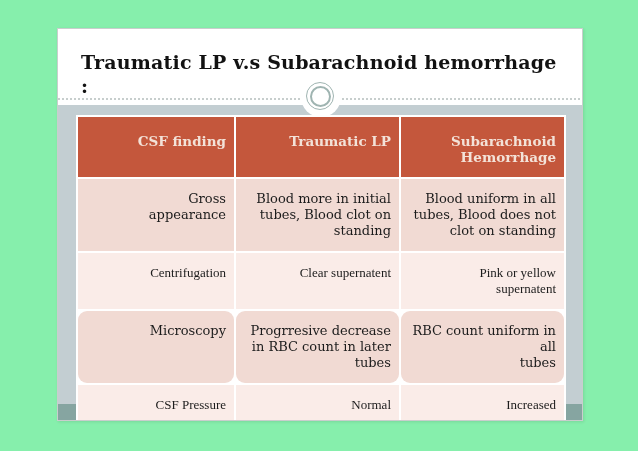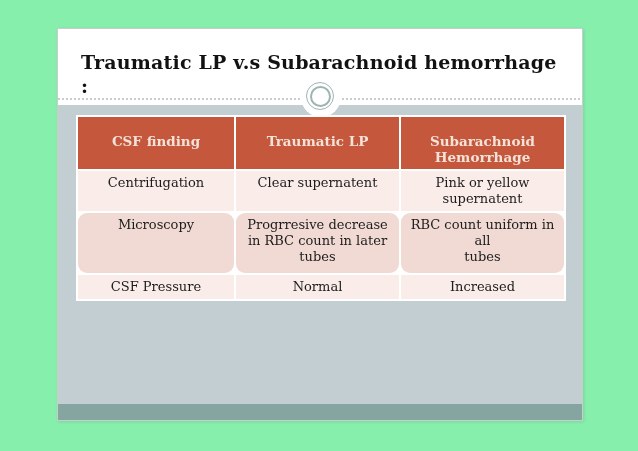--- a/index.html
+++ b/index.html
@@ -106,37 +106,37 @@
     border-collapse: separate;
     border-spacing: 2px;
     background: #ffffff;
     table-layout: fixed;
     z-index: 2;
     font-size: 13px;
     color: #1c1c1c;
   }
   .csf-table td, .csf-table th {
     vertical-align: top;
-    text-align: center;
+    text-align: right;
     white-space: pre-line;
     line-height: 16px;
-    padding: 4px 8px;
+    padding: 12px 8px;
     box-sizing: border-box;
     overflow: hidden;
   }
   .csf-table th {
     background: #c4573c;
     color: #f3e2d8;
     font-weight: bold;
     font-size: 13.5px;
     padding-top: 16px;
     height: 50px;
   }
   .csf-table tr.row-odd td { background: #f1dad3; }
-  .csf-table tr.row-even td { background: #faece8; }
+  .csf-table tr.row-even td { background: #faece8; font-family: Liberation Serif, serif; }
   .row-h1 td { height: 66px; }
   .row-h2 td { height: 40px; }
   .row-h3 td { height: 60px; border-radius: 9px; }
   .row-h4 td { height: 23px; }
   .row-h5 td { height: 35px; }
 </style>
 </head>
 <body>
 
 <div class="page">
@@ -159,20 +159,30 @@
         <col style="width:163px">
         <col style="width:163px">
       </colgroup>
       <tbody>
           <tr>
         <th>CSF finding</th>
         <th>Traumatic LP</th>
         <th>Subarachnoid
 Hemorrhage</th>
       </tr>
+      <tr class="row-odd row-h1">
+        <td>Gross
+appearance</td>
+        <td>Blood more in initial
+tubes, Blood clot on
+standing</td>
+        <td>Blood uniform in all
+tubes, Blood does not
+clot on standing</td>
+      </tr>
       <tr class="row-even row-h2">
         <td>Centrifugation</td>
         <td>Clear supernatent</td>
         <td>Pink or yellow
 supernatent</td>
       </tr>
       <tr class="row-odd row-h3">
         <td>Microscopy</td>
         <td>Progrresive decrease
 in RBC count in later

